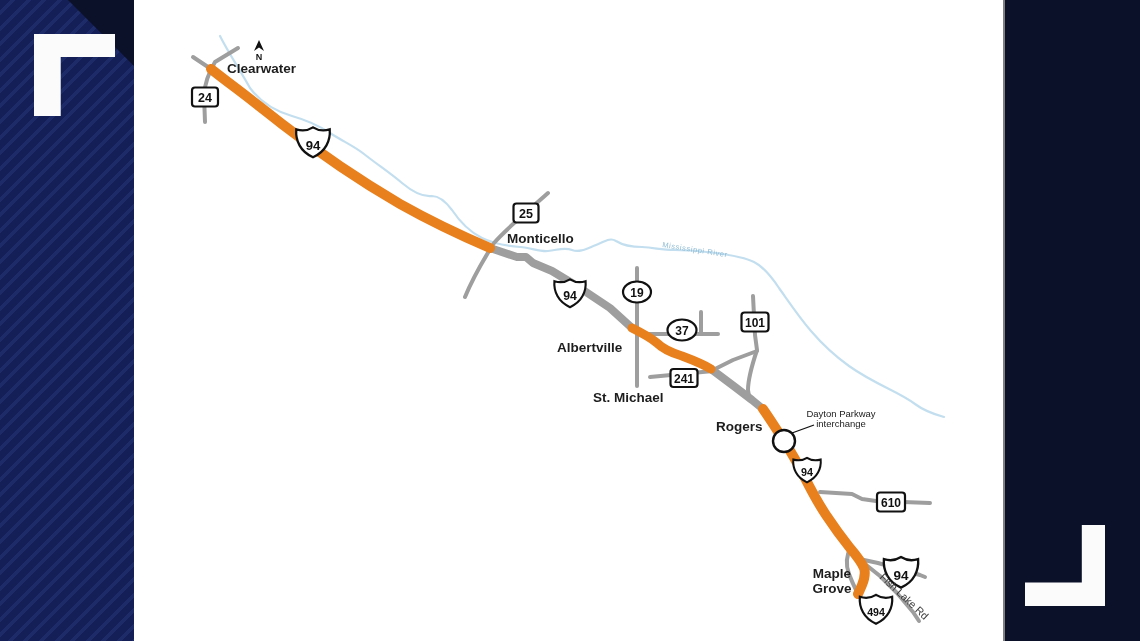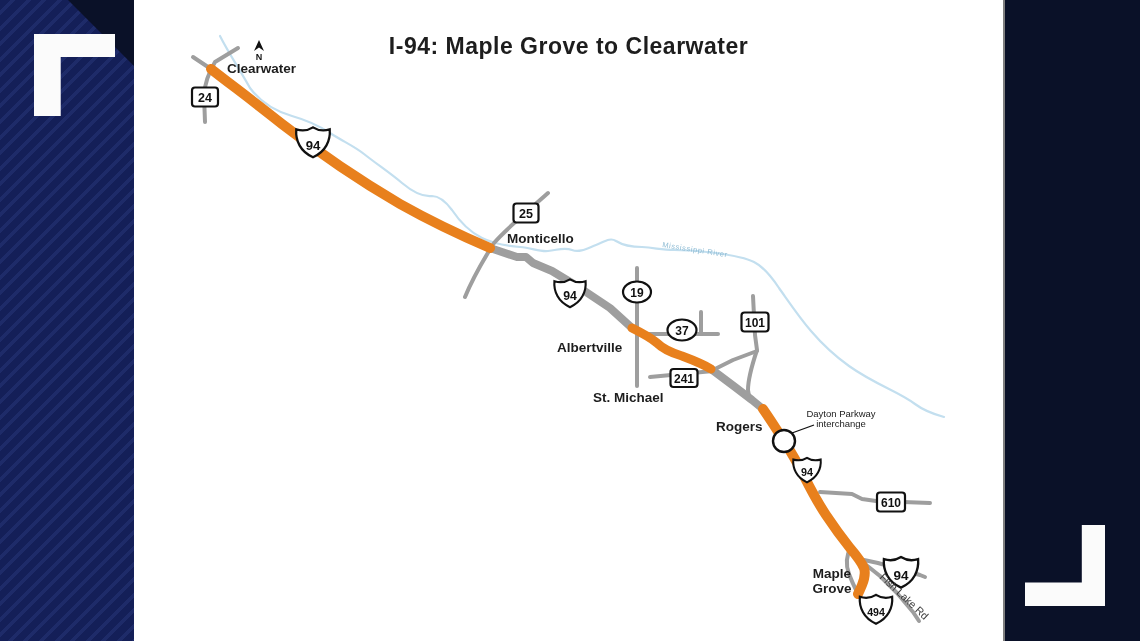--- a/index.html
+++ b/index.html
@@ -147,21 +147,20 @@
     <text class="city" x="832" y="593" text-anchor="middle">Grove</text>
 
     <text class="road-name" transform="translate(879,578) rotate(43)">Fish Lake Rd</text>
 
     <g>
       <polygon points="259,40 254,51 259,47.5 264,51" fill="#111111"></polygon>
       <text class="north-n" x="259" y="60">N</text>
     </g>
   </svg>
 
-  <div class="map-title">I-94: Maple Grove to Clearwater</div>
 
   <div class="banner-left">
     <div class="corner-dark"></div>
   </div>
   <div class="bracket-tl"></div>
 
   <div class="banner-right"></div>
   <div class="bracket-br"></div>
 
 </div>

